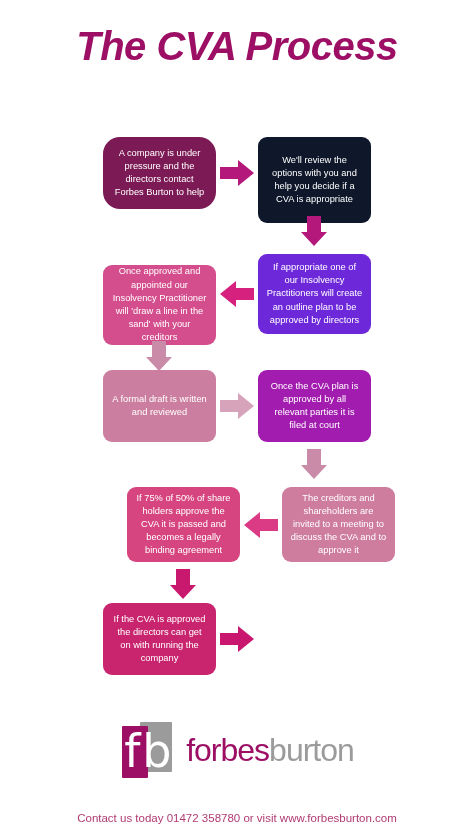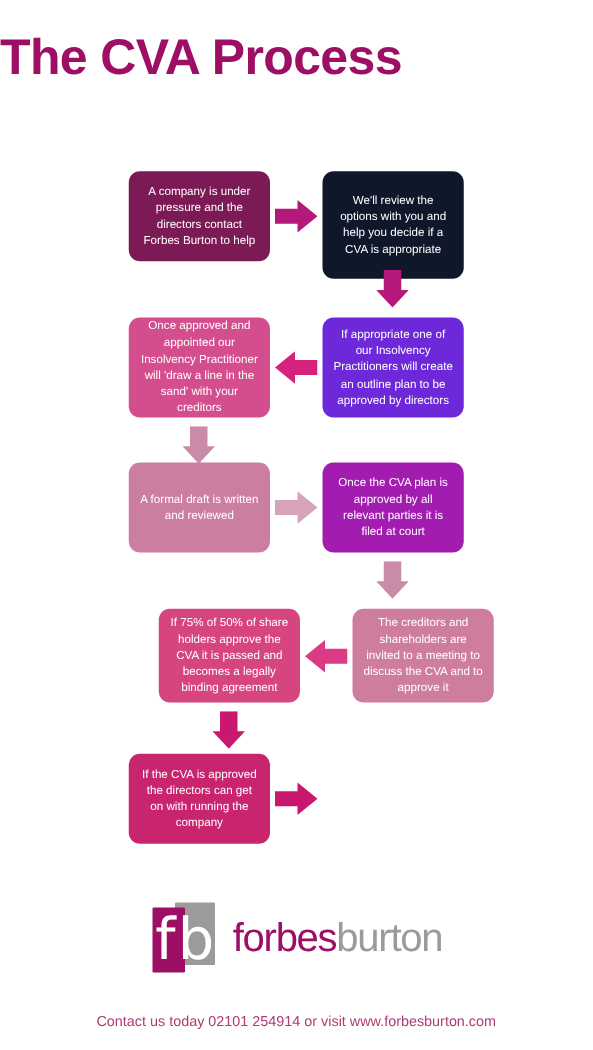--- a/index.html
+++ b/index.html
@@ -15,21 +15,22 @@
     font-family: "Liberation Sans", "DejaVu Sans", sans-serif;
     position: relative;
   }
 
   
   .title-wrap {
     position: absolute;
     top: 24px;
     left: 0;
     width: 474px;
-    text-align: left;
+    text-align: center;
+    font-style: italic;
   }
   .page-title {
     font-size: 40px;
     font-weight: bold;
     color: #9C0F64;
     letter-spacing: -0.5px;
     line-height: 1.1;
     white-space: nowrap;
   }
 
@@ -153,40 +154,40 @@
 </head>
 <body style="background: rgb(255, 255, 255);">
 
 <div class="title-wrap">
   <div class="page-title" style="color: rgb(156, 15, 100);">The CVA Process</div>
 </div>
 
 <div class="flow">
 
   <div class="row" style="top:0px; height:72px;">
-    <div class="box left" style="top: 0px; height: 72px; background: rgb(123, 26, 84);">
+    <div class="box left" style="top: 0px; height: 72px; background: rgb(123, 26, 84); border-radius: 17px;">
       <span class="box-text">A company is under pressure and the directors contact Forbes Burton to help</span>
     </div>
     <div class="arrow" style="left:220px; top:23px;">
       <svg width="34" height="26" viewBox="0 0 34 26" aria-hidden="true">
         <polygon points="0,7 18,7 18,0 34,13 18,26 18,19 0,19" fill="#B3187A"></polygon>
       </svg>
     </div>
     <div class="box right" style="top: 0px; height: 86px; background: #0f172a;">
       <span class="box-text">We'll review the options with you and help you decide if a CVA is appropriate</span>
     </div>
     <div class="arrow" style="left:301px; top:79px;">
       <svg width="26" height="30" viewBox="0 0 26 30" aria-hidden="true">
         <polygon points="6,0 20,0 20,16 26,16 13,30 0,16 6,16" fill="#B3187A"></polygon>
       </svg>
     </div>
   </div>
 
   <div class="row" style="top:117px; height:80px;">
-    <div class="box left" style="top: 0px; height: 80px; background: rgb(212, 77, 140);">
+    <div class="box left" style="top: 11px; height: 80px; background: rgb(212, 77, 140);">
       <span class="box-text">Once approved and appointed our Insolvency Practitioner will 'draw a line in the sand' with your creditors</span>
     </div>
     <div class="arrow" style="left:220px; top:27px;">
       <svg width="34" height="26" viewBox="0 0 34 26" aria-hidden="true">
         <polygon points="34,7 16,7 16,0 0,13 16,26 16,19 34,19" fill="#D6217E"></polygon>
       </svg>
     </div>
     <div class="box right" style="top: 0px; height: 80px; background: #6d28d9;">
       <span class="box-text">If appropriate one of our Insolvency Practitioners will create an outline plan to be approved by directors</span>
     </div>
@@ -251,13 +252,13 @@
 <div class="logo-wrap">
   <div class="logo-mark">
     <div class="sq-gray" style="background: rgb(155, 155, 155);"></div>
     <div class="sq-pink" style="background: rgb(156, 15, 100);"></div>
     <span class="glyph-f">f</span>
     <span class="glyph-b">b</span>
   </div>
   <div class="logo-type"><span class="forbes" style="color: rgb(156, 15, 100);">forbes</span><span class="burton" style="color: rgb(155, 155, 155);">burton</span></div>
 </div>
 
-<div class="footer" style="color: rgb(176, 58, 114);">Contact us today 02101 254914 or visit www.forbesburton.com</div>
+<div class="footer" style="color: rgb(176, 58, 114);">Contact us today 01472 358780 or visit www.forbesburton.com</div>
 
 </body></html>

